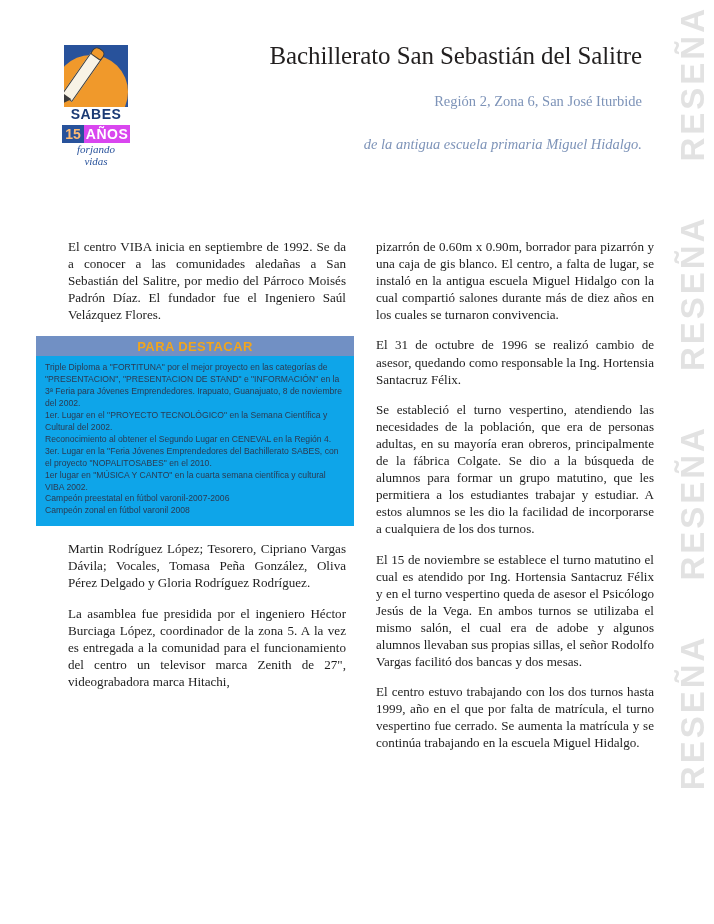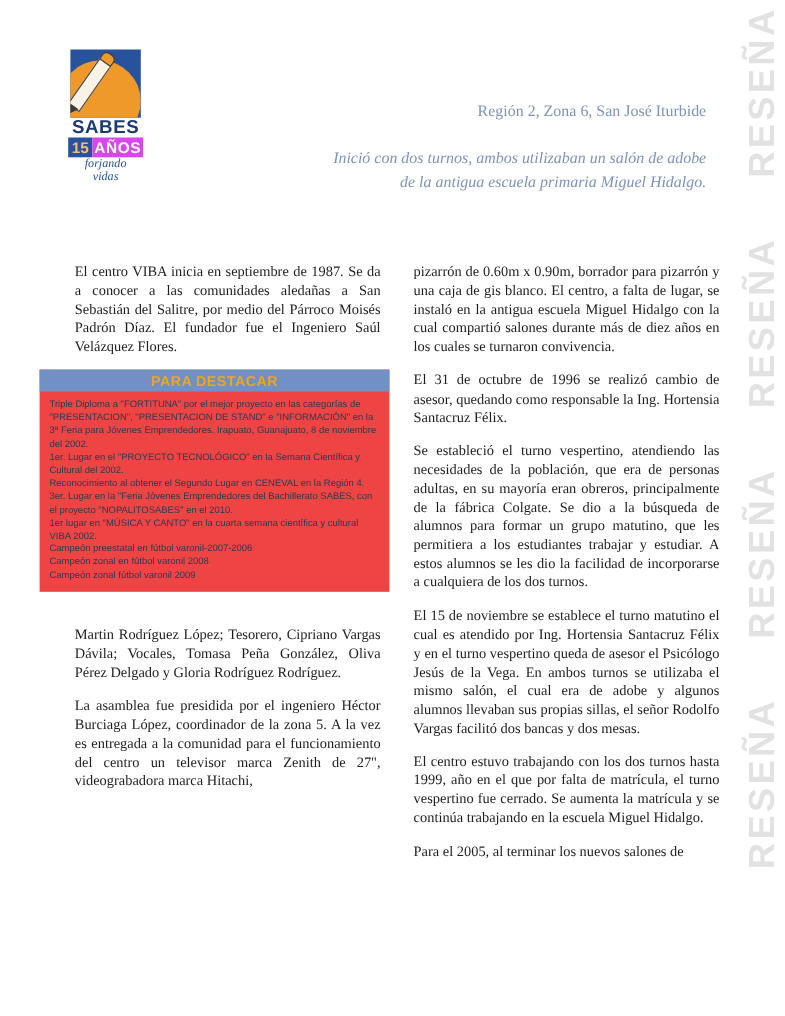--- a/index.html
+++ b/index.html
@@ -129,21 +129,21 @@
     border-top: 9px solid #3b3b3b;
   }
   .logo-sabes {
     position: absolute;
     left: 4px;
     top: 62px;
     width: 68px;
     text-align: center;
     font-family: "Liberation Sans", sans-serif;
     font-weight: bold;
-    font-size: 17px;
+    font-size: 14px;
     letter-spacing: 0.5px;
     color: #1b3a74;
     line-height: 1;
   }
   .logo-anos {
     position: absolute;
     left: 4px;
     top: 80px;
     width: 68px;
     height: 18px;
@@ -244,23 +244,23 @@
     font-size: 13.1px;
     line-height: 17.1px;
     text-align: justify;
     color: #1d1d1d;
     hyphens: manual;
   }
   .col p:last-child { margin-bottom: 0; }
 
   
   .highlight-box {
-    margin: 8px 0 30px -32px;
+    margin: 8px 0 14px -32px;
     width: 318px;
-    background: #ef4444;
+    background: #0ea5e9;
     box-sizing: border-box;
   }
   .highlight-head {
     background: #7190c4;
     height: 20px;
     display: flex;
     align-items: center;
     justify-content: center;
   }
   .highlight-head span {
@@ -308,55 +308,53 @@
       <div class="logo-anos">
         <div class="logo-15">15</div>
         <div class="logo-anos-txt">AÑOS</div>
       </div>
       <div class="logo-tag">
         <div>forjando</div>
         <div>vidas</div>
       </div>
     </div>
 
+    <div class="title">Bachillerato San Sebastián del Salitre</div>
     <div class="subtitle">Región 2, Zona 6, San José Iturbide</div>
     <div class="tagline">
-      <div>Inició con dos turnos, ambos utilizaban un salón de adobe</div>
       <div>de la antigua escuela primaria Miguel Hidalgo.</div>
     </div>
   </div>
 
   <div class="columns">
 
     <div class="col col-left">
-      <p>El centro VIBA inicia  en septiembre de 1987. Se da a conocer a las comunidades aledañas a San Sebastián del Salitre, por medio del Párroco Moisés Padrón Díaz. El fundador fue el Ingeniero Saúl Velázquez Flores.</p>
+      <p>El centro VIBA inicia  en septiembre de 1992. Se da a conocer a las comunidades aledañas a San Sebastián del Salitre, por medio del Párroco Moisés Padrón Díaz. El fundador fue el Ingeniero Saúl Velázquez Flores.</p>
 
       <div class="highlight-box">
         <div class="highlight-head">
           <span>PARA DESTACAR</span>
         </div>
         <div class="highlight-body" id="highlight-body">
             <div class="hl-item">Triple Diploma a "FORTITUNA" por el mejor proyecto en las categorías de "PRESENTACION", "PRESENTACION DE STAND" e "INFORMACIÓN" en la 3ª Feria para Jóvenes Emprendedores. Irapuato, Guanajuato, 8 de noviembre del 2002.</div>
             <div class="hl-item">1er. Lugar en el "PROYECTO TECNOLÓGICO" en la Semana Científica y Cultural del 2002.</div>
             <div class="hl-item">Reconocimiento al obtener el Segundo Lugar en CENEVAL en la Región 4.</div>
             <div class="hl-item">3er. Lugar  en la "Feria Jóvenes Emprendedores del Bachillerato SABES, con el proyecto "NOPALITOSABES" en el 2010.</div>
             <div class="hl-item">1er lugar en "MÚSICA Y CANTO" en la cuarta semana científica y cultural VIBA 2002.</div>
             <div class="hl-item">Campeón preestatal en fútbol varonil-2007-2006</div>
             <div class="hl-item">Campeón zonal en fútbol varonil 2008</div>
-            <div class="hl-item">Campeón zonal fútbol varonil 2009</div>
           </div>
       </div>
 
       <p>Martin Rodríguez López; Tesorero, Cipriano Vargas Dávila; Vocales, Tomasa Peña González, Oliva Pérez Delgado y Gloria Rodríguez Rodríguez.</p>
       <p>La asamblea fue presidida por el ingeniero Héctor  Burciaga López, coordinador de la zona 5. A la vez es entregada a la comunidad para el funcionamiento del centro un televisor marca Zenith de 27", videograbadora marca Hitachi,</p>
     </div>
 
     <div class="col col-right">
       <p>pizarrón de 0.60m x 0.90m, borrador para pizarrón y una caja de gis blanco. El centro, a falta de lugar, se instaló en la antigua escuela Miguel Hidalgo con la cual compartió salones durante más de diez años en los cuales se turnaron convivencia.</p>
       <p>El 31 de octubre de 1996 se realizó cambio de asesor, quedando como responsable la Ing. Hortensia Santacruz Félix.</p>
       <p>Se estableció el turno vespertino, atendiendo las necesidades de la población, que era de personas adultas, en su mayoría eran obreros, principalmente de la fábrica Colgate. Se dio a la búsqueda de alumnos para formar un grupo matutino, que les permitiera a los estudiantes trabajar y estudiar. A estos alumnos se les dio la facilidad de incorporarse a cualquiera de los dos turnos.</p>
       <p>El 15 de noviembre se establece el turno matutino el cual es atendido por Ing. Hortensia Santacruz Félix y en el turno vespertino queda de asesor el Psicólogo Jesús de la Vega. En ambos turnos se utilizaba el mismo salón, el cual era de adobe y algunos alumnos llevaban sus propias sillas, el señor Rodolfo Vargas facilitó dos bancas y dos mesas.</p>
       <p>El centro estuvo trabajando con los dos turnos hasta 1999, año en el que por falta de matrícula, el turno vespertino fue cerrado. Se aumenta la matrícula y se continúa trabajando en la escuela Miguel Hidalgo.</p>
-      <p>Para el 2005, al terminar los nuevos salones de</p>
     </div>
 
   </div>
 </div>
 
 </body></html>

